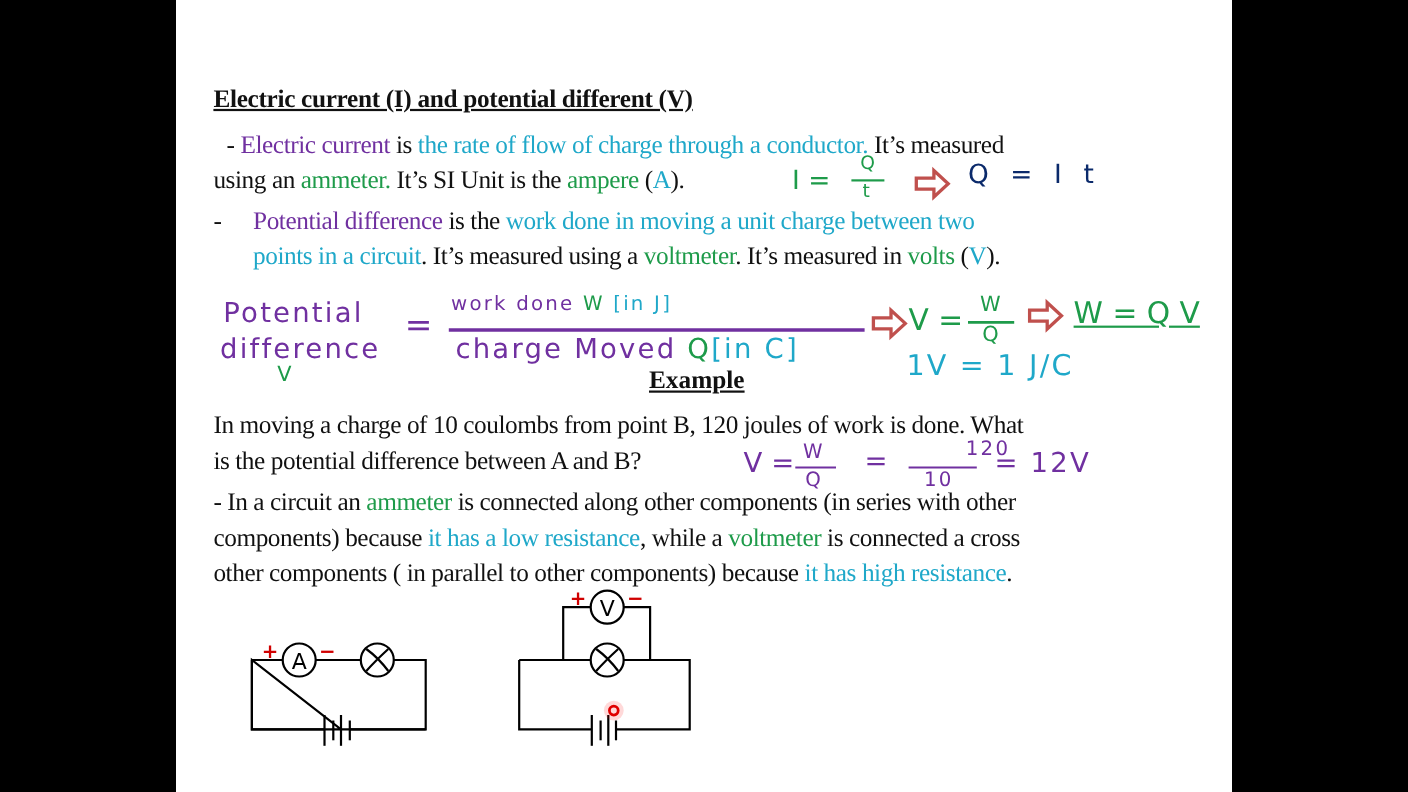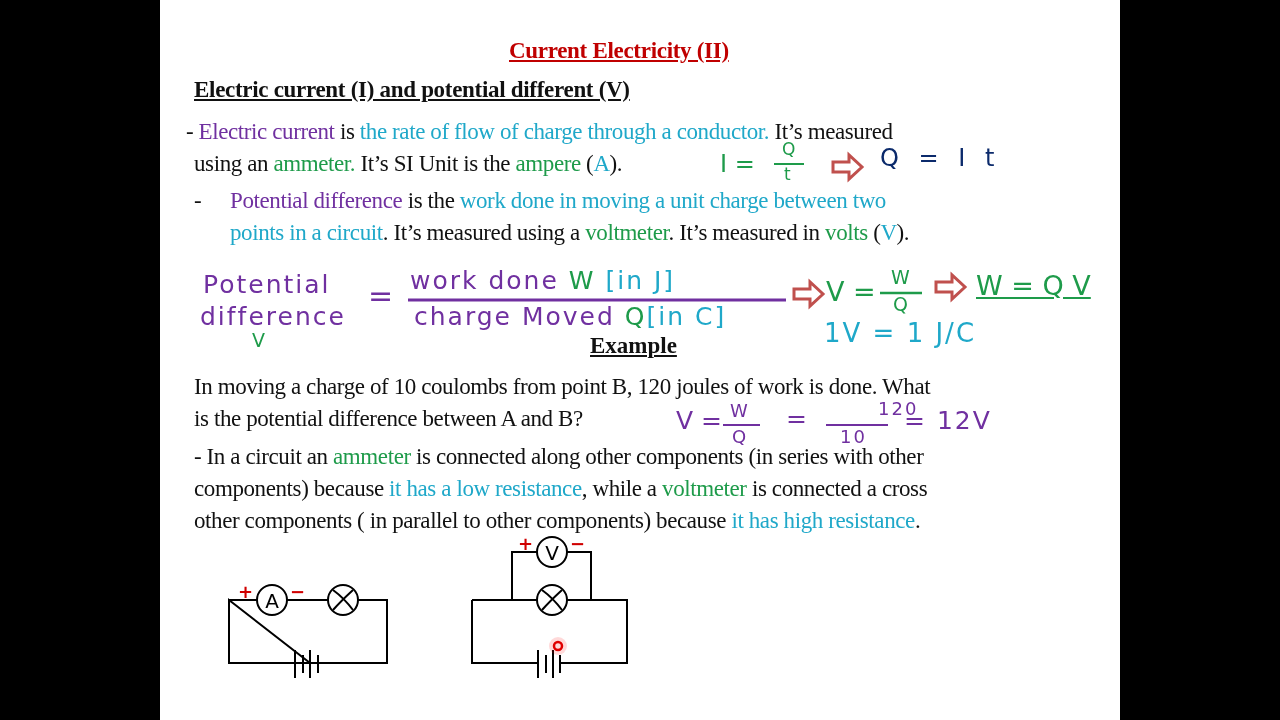--- a/index.html
+++ b/index.html
@@ -13,24 +13,23 @@
   .teal{color:#1fa8c9;}
   .green{color:#1e9b4a;}
   .hand{font-family:"DejaVu Sans",sans-serif;position:absolute;white-space:nowrap;}
   svg{position:absolute;left:0;top:0;}
 </style>
 </head>
 <body>
 
 <div class="slide">
 
-  <div class="title">Current Electricity (II)</div>
   <div class="h2">Electric current (I) and potential different (V)</div>
 
-  <div class="t" style="left:26px;top:117px;">
+  <div class="t" style="left:46px;top:117px;">
     <span>- </span><span class="purple">Electric current</span><span> is </span><span class="teal">the rate of flow of charge through a conductor.</span><span> It’s measured</span>
   </div>
   <div class="t" style="left:34px;top:149px;">
     <span>using an </span><span class="green">ammeter.</span><span> It’s SI Unit is the </span><span class="green">ampere</span><span> (</span><span class="teal">A</span><span>).</span>
   </div>
 
   <div class="t" style="left:34px;top:186px;">-</div>
   <div class="t" style="left:70px;top:186px;">
     <span class="purple">Potential difference</span><span> is the </span><span class="teal">work done in moving  a unit charge between two</span>
   </div>
@@ -94,21 +93,21 @@
     <circle cx="398" cy="646" r="9" fill="#ff0000" opacity="0.15"></circle>
     <circle cx="398" cy="646" r="4" fill="none" stroke="#e00000" stroke-width="2.5"></circle>
   </svg>
 
   <div class="hand" style="left:720px;top:144px;color:#0b2a6b;font-size:24px;letter-spacing:6px;">Q = I t</div>
 
   <div class="hand" style="left:43px;top:270px;color:#7030a0;font-size:25px;letter-spacing:2px;">Potential</div>
   <div class="hand" style="left:40px;top:302px;color:#7030a0;font-size:25px;letter-spacing:2px;">difference</div>
   <div class="hand" style="left:92px;top:329px;color:#1e9b4a;font-size:19px;">V</div>
   <div class="hand" style="left:208px;top:278px;color:#7030a0;font-size:30px;">=</div>
-  <div class="hand" style="left:250px;top:266px;font-size:25px;letter-spacing:2px;">
+  <div class="hand" style="left:250px;top:266px;font-size:18px;letter-spacing:2px;">
     <span style="color:#7030a0">work done</span>
     <span style="color:#1e9b4a">W</span>
     <span style="color:#1fa8c9">[in J]</span>
   </div>
   <div class="hand" style="left:254px;top:302px;font-size:25px;letter-spacing:2px;">
     <span style="color:#7030a0">charge Moved</span>
     <span style="color:#1e9b4a">Q</span><span style="color:#1fa8c9">[in C]</span>
   </div>
 
   <div class="hand" style="left:666px;top:276px;color:#1e9b4a;font-size:27px;">V =</div>

